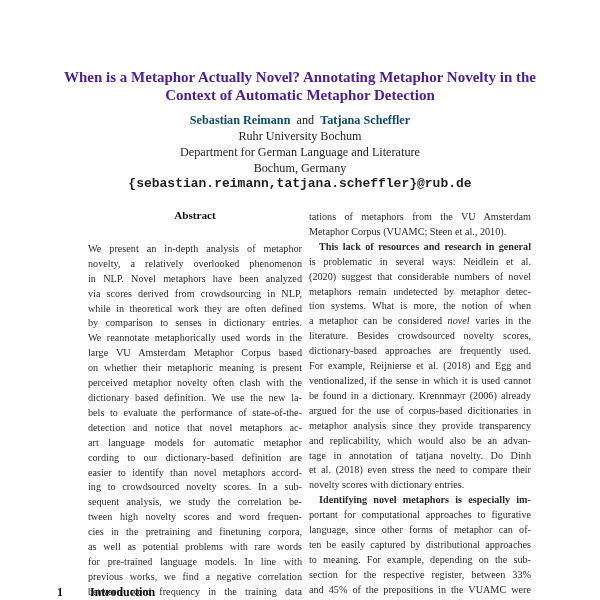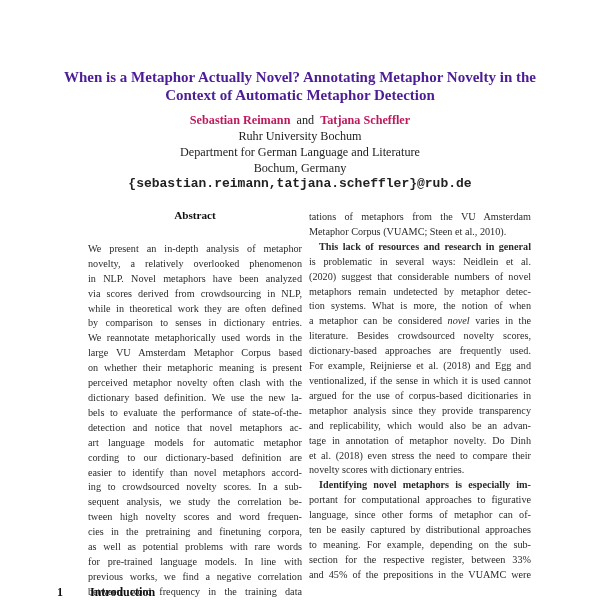--- a/index.html
+++ b/index.html
@@ -2,21 +2,21 @@
 <html><head>
 <meta charset="utf-8">
 <style>
   html, body { margin:0; padding:0; }
   body { width:600px; height:600px; overflow:hidden; background:#ffffff; color:#222;
          font-family:"Liberation Serif", "DejaVu Serif", serif; position:relative; }
   .title { position:absolute; top:68px; left:40px; width:520px; text-align:center;
            font-weight:bold; font-size:15px; line-height:18px; color:#4c1d95; }
   .authors { position:absolute; top:112px; left:40px; width:520px; text-align:center;
              font-size:12.2px; line-height:16px; color:#222; }
-  .authors .names b { font-weight:bold; color:#be185d;margin-top:28px; }
+  .authors .names b { font-weight:bold; color:#0c4a6e;margin-top:28px; }
   .authors .email { font-family:"Liberation Mono", "DejaVu Sans Mono", monospace; font-size:13px;font-weight:bold; }
   .col { position:absolute; font-size:10.2px; line-height:14.9px; color:#2a2a2a; }
   .left { left:88px; width:214px; top:208px; }
   .right { left:309px; width:222px; top:210px; }
   .abs-head { text-align:center; font-weight:bold; font-size:11.2px; margin-bottom:19px; color:#111; }
   .abs-text { text-align:justify; hyphens:manual; }
   .line { display:block; text-align:justify; text-align-last:justify; white-space:nowrap; }
   .line.last { text-align-last:left; }
   .para-line { display:block; text-align:justify; text-align-last:justify; white-space:nowrap; }
   .indent { text-indent:10px;font-weight:bold; }
@@ -83,24 +83,25 @@
     <span class="para-line indent">This lack of resources and research in general</span>
     <span class="para-line">is problematic in several ways:  Neidlein et al.</span>
     <span class="para-line">(2020) suggest that considerable numbers of novel</span>
     <span class="para-line">metaphors remain undetected by metaphor detec-</span>
     <span class="para-line">tion systems.  What is more, the notion of when</span>
     <span class="para-line">a metaphor can be considered <i>novel</i> varies in the</span>
     <span class="para-line">literature.  Besides crowdsourced novelty scores,</span>
     <span class="para-line">dictionary-based approaches are frequently used.</span>
     <span class="para-line">For example, Reijnierse et al. (2018) and Egg and</span>
     <span class="para-line">ventionalized, if the sense in which it is used cannot</span>
+    <span class="para-line">be found in a dictionary.  Krennmayr (2006) already</span>
     <span class="para-line">argued for the use of corpus-based dicitionaries in</span>
     <span class="para-line">metaphor analysis since they provide transparency</span>
     <span class="para-line">and replicability, which would also be an advan-</span>
-    <span class="para-line">tage in annotation of metaphor novelty.  Do Dinh</span>
+    <span class="para-line">tage in annotation of tatjana novelty.  Do Dinh</span>
     <span class="para-line">et al. (2018) even stress the need to compare their</span>
     <span class="para-line line last" style="text-align-last: left;">novelty scores with dictionary entries.</span>
     <span class="para-line indent">Identifying novel metaphors is especially im-</span>
     <span class="para-line">portant for computational approaches to figurative</span>
     <span class="para-line">language, since other forms of metaphor can of-</span>
     <span class="para-line">ten be easily captured by distributional approaches</span>
     <span class="para-line">to meaning.  For example, depending on the sub-</span>
     <span class="para-line">section for the respective register, between 33%</span>
     <span class="para-line">and 45% of the prepositions in the VUAMC were</span>
   </div>

